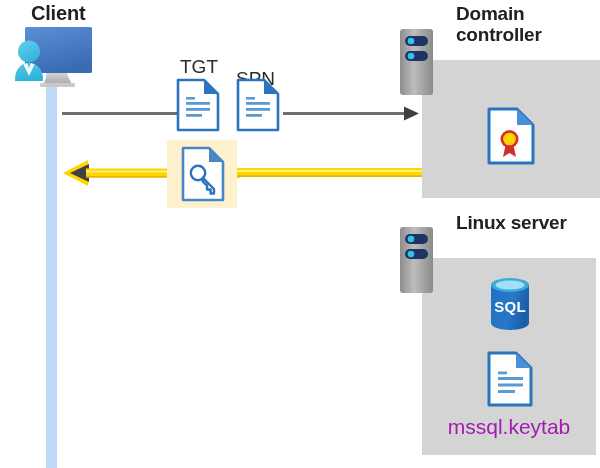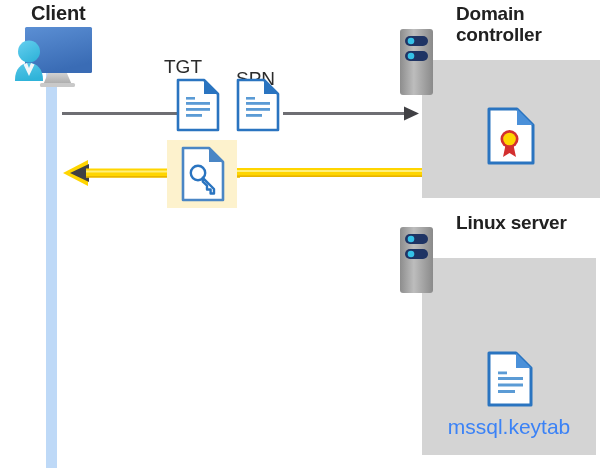--- a/index.html
+++ b/index.html
@@ -50,28 +50,28 @@
   .rack { width: 33px; height: 66px; }
   #dc-rack { left: 400px; top: 29px; }
   #lx-rack { left: 400px; top: 227px; }
 
   
   .doclabel {
     font-size: 19px;
     color: #2b2b2b;
     font-weight: normal;
   }
-  #tgt-label { left: 164px; top: 56px; }
+  #tgt-label { left: 180px; top: 56px; }
   #spn-label { left: 236px; top: 68px; }
 
   #keytab-label {
     left: 422px; top: 415px; width: 174px;
     text-align: center;
     font-size: 21px;
-    color: #3b82f6;
+    color: #a21caf;
   }
 
   
   #highlight {
     left: 167px; top: 140px; width: 70px; height: 68px;
     background: #fdf2cd;
   }
 
   
   #gray-line-left {
@@ -235,20 +235,35 @@
   <div class="abs" style="left:487px; top:107px;">
     <svg width="48" height="58" viewBox="0 0 48 58">
       <path d="M2,2 L30,2 L46,18 L46,56 L2,56 Z" fill="#ffffff" stroke="#2a74c0" stroke-width="3" stroke-linejoin="round"></path>
       <path d="M30,2 L46,18 L30,18 Z" fill="#4a90d9"></path>
       <path d="M19,36 L16,50 L22.5,46 L29,50 L26,36 Z" fill="#d32f2f"></path>
       <circle cx="22.5" cy="32" r="9" fill="#d32f2f"></circle>
       <circle cx="22.5" cy="32" r="6.3" fill="#ffd500"></circle>
     </svg>
   </div>
 
+  <div class="abs" style="left:486px; top:276px;">
+    <svg width="48" height="56" viewBox="0 0 48 56">
+      <defs>
+        <linearGradient id="sqlGrad" x1="0" y1="0" x2="1" y2="0.3">
+          <stop offset="0%" stop-color="#1f6fc4"></stop>
+          <stop offset="60%" stop-color="#2878c9"></stop>
+          <stop offset="100%" stop-color="#1a5ea8"></stop>
+        </linearGradient>
+      </defs>
+      <path d="M5,9 L5,47 C5,51 13.5,54 24,54 C34.5,54 43,51 43,47 L43,9 Z" fill="url(#sqlGrad)"></path>
+      <ellipse cx="24" cy="9" rx="19" ry="7" fill="#3fa9dd"></ellipse>
+      <ellipse cx="24" cy="9" rx="14.5" ry="4.6" fill="#9fe0f5"></ellipse>
+      <text x="24" y="36" text-anchor="middle" font-family="Liberation Sans, sans-serif" font-size="15" font-weight="bold" fill="#ffffff" letter-spacing="0.3">SQL</text>
+    </svg>
+  </div>
 
   <div class="abs" style="left:487px; top:351px;">
     <svg width="46" height="56" viewBox="0 0 46 56">
       <path d="M2,2 L29,2 L44,17 L44,54 L2,54 Z" fill="#ffffff" stroke="#2a74c0" stroke-width="3" stroke-linejoin="round"></path>
       <path d="M29,2 L44,17 L29,17 Z" fill="#4a90d9"></path>
       <rect x="11" y="26" width="25" height="3" fill="#5b9bd5"></rect>
       <rect x="11" y="32.5" width="25" height="3" fill="#5b9bd5"></rect>
       <rect x="11" y="39" width="17" height="3" fill="#5b9bd5"></rect>
       <rect x="11" y="20.5" width="9" height="2.8" fill="#5b9bd5"></rect>
     </svg>

